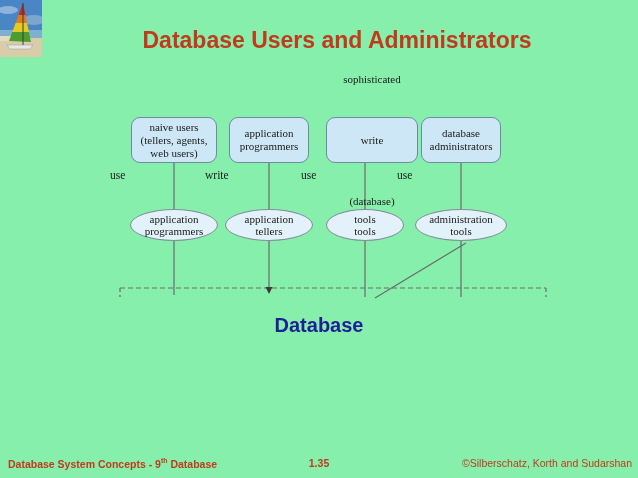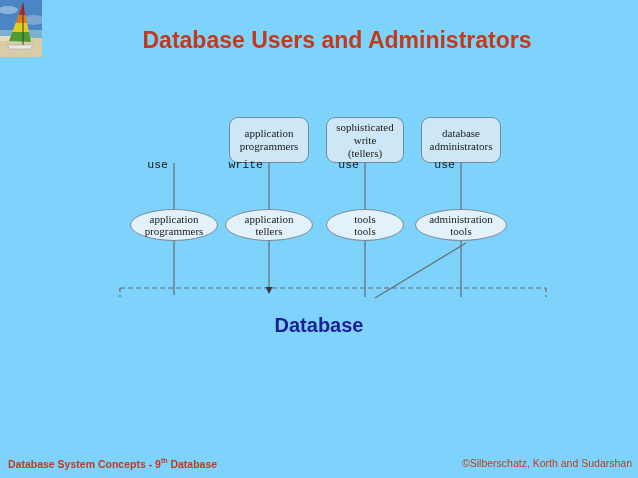--- a/index.html
+++ b/index.html
@@ -1,39 +1,39 @@
 <!DOCTYPE html>
 <html><head>
 <meta charset="utf-8">
 <style>
   html,body{margin:0;padding:0;background:#888;}
   .slide{
-    position:relative; width:638px; height:478px; background:#7dd3fc;
+    position:relative; width:638px; height:478px; background:#86efac;
     overflow:hidden; font-family:"Liberation Sans", sans-serif;
   }
   
   .logo{position:absolute; left:0; top:0; width:42px; height:57px;}
   .title{
     position:absolute; left:36px; right:0; top:27px;
     text-align:center; font-size:23px; font-weight:bold;
     color:#C13A1C; letter-spacing:0px; white-space:nowrap;
   }
   
   .lines-svg{position:absolute; left:0; top:0; width:638px; height:478px; pointer-events:none;}
   .dbox{
     position:absolute; top:117px; height:46px;
     background:#CDE7F6; border:1.5px solid #6E8CA0; border-radius:9px;
     box-sizing:border-box;
     display:flex; flex-direction:column; justify-content:center; align-items:center;
     font-family:"Liberation Serif", serif; font-size:11px; line-height:13px;
     color:#1a1a1a; text-align:center;
   }
   .verb{
-    position:absolute; top:158px; width:58px; text-align:right;
-    font-family:Liberation Mono, monospace; font-size:11.5px; color:#1a1a1a;
+    position:absolute; top:169px; width:58px; 
+    font-family:Liberation Serif, serif; font-size:11.5px; color:#1a1a1a;
   }
   .dellipse{
     position:absolute; top:209px; height:32px;
     background:#E2F1FA; border:1.5px solid #7E8E98; border-radius:50%;
     box-sizing:border-box;
     display:flex; flex-direction:column; justify-content:center; align-items:center;
     font-family:"Liberation Serif", serif; font-size:11px; line-height:12px;
     color:#1a1a1a; text-align:center;
   }
   .db-caption{
@@ -98,28 +98,33 @@
       <line x1="461" y1="240" x2="461" y2="297"></line>
       <line x1="466" y1="243" x2="375" y2="298"></line>
 
       <path d="M120,288 H546" stroke-dasharray="5,3"></path>
       <path d="M120,288 V297" stroke-dasharray="4,3"></path>
       <path d="M546,288 V297" stroke-dasharray="4,3"></path>
     </g>
     <polygon points="265.5,287 272.5,287 269,294" fill="#3a3a3a"></polygon>
   </svg>
 
+  <div class="dbox" style="left:131px; width:86px;">
+    <div>naive users</div>
+    <div>(tellers, agents,</div>
+    <div>web users)</div>
+  </div>
   <div class="dbox" style="left:229px; width:80px;">
     <div>application</div>
     <div>programmers</div>
   </div>
-  <div class="dbox" style="left:326px; width:78px;">
+  <div class="dbox" style="left:326px; width:92px;gap:48px;">
     <div>sophisticated</div>
     <div>write</div>
-    <div>(tellers)</div>
+    <div>(database)</div>
   </div>
   <div class="dbox" style="left:421px; width:80px;">
     <div>database</div>
     <div>administrators</div>
   </div>
 
   <div class="verb" style="left:110px;">use</div>
   <div class="verb" style="left:205px;">write</div>
   <div class="verb" style="left:301px;">use</div>
   <div class="verb" style="left:397px;">use</div>
@@ -137,15 +142,16 @@
     <div>tools</div>
   </div>
   <div class="dellipse" style="left:415px; width:92px;">
     <div>administration</div>
     <div>tools</div>
   </div>
 
   <div class="db-caption">Database</div>
 
   <div class="footer-left"><span>Database System Concepts - 9</span><sup>th</sup><span> Database</span></div>
+  <div class="footer-center">1.35</div>
   <div class="footer-right">©Silberschatz, Korth and Sudarshan</div>
 
 </div>
 
 </body></html>

